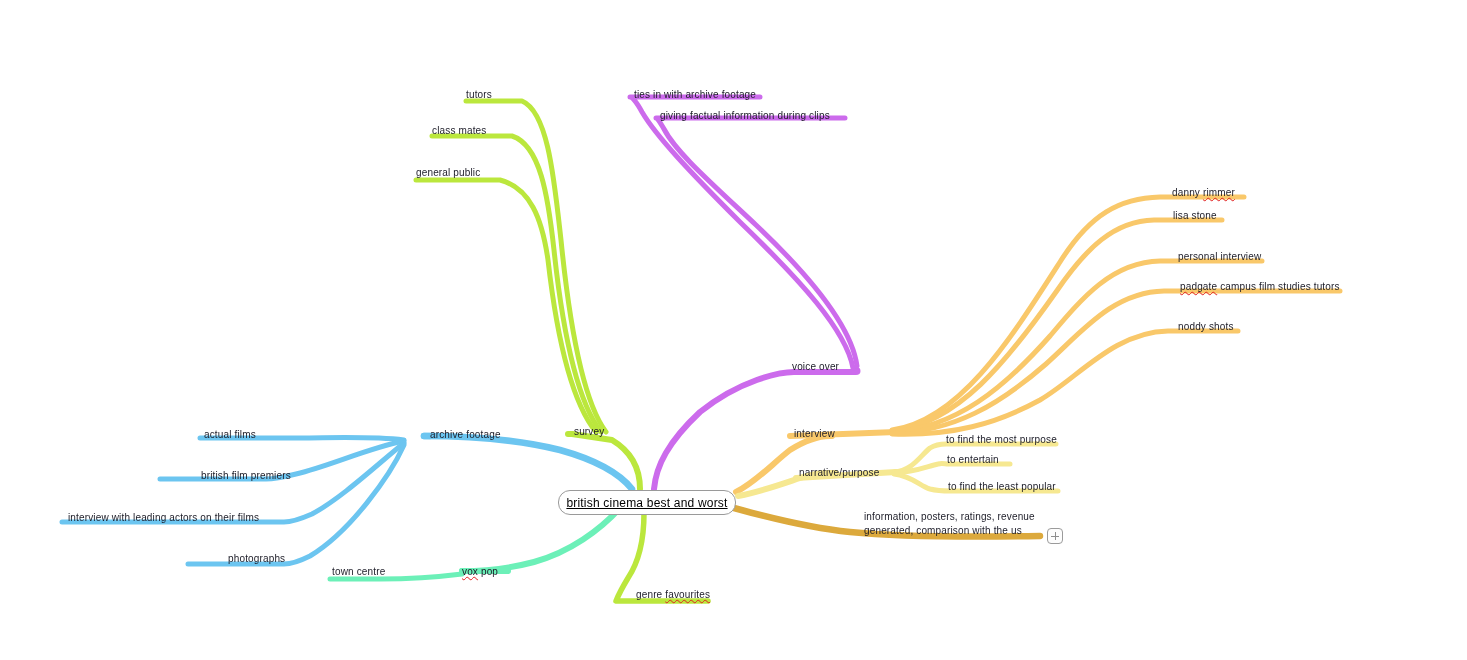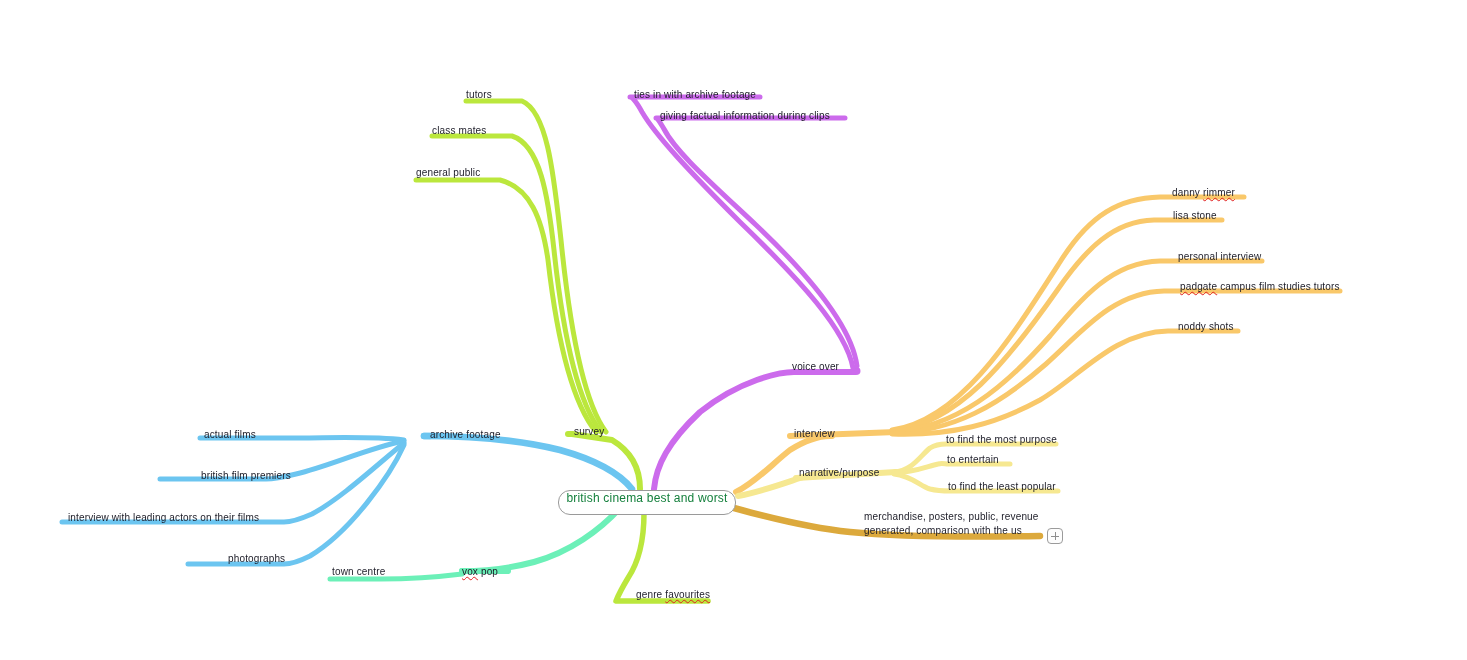--- a/index.html
+++ b/index.html
@@ -48,26 +48,27 @@
     position: absolute;
     left: 558px;
     top: 490px;
     width: 178px;
     height: 25px;
     border: 1.2px solid #9a9a9a;
     border-radius: 12px;
     background: #ffffff;
     box-sizing: border-box;
     display: flex;
-    align-items: flex-start;
+    align-items: center;
     justify-content: center;
     font-size: 12px;
-    color: #15803d;
+    color: #000000;
     letter-spacing: 0.2px;
     z-index: 30;
+    text-decoration: underline;
   }
   #add-button {
     position: absolute;
     left: 1047px;
     top: 528px;
     width: 16px;
     height: 16px;
     border: 1px solid #9b9b9b;
     border-radius: 4px;
     background: #fdfdfd;
@@ -231,19 +232,19 @@
     <span>to entertain</span>
   </div>
   <div class="node-label" style="left:948px; top:480px;">
     <span>to find the least popular</span>
   </div>
   <div class="node-label" style="left:799px; top:466px;">
     <span>narrative/purpose</span>
   </div>
 
   <div class="node-label multiline" style="left:864px; top:510px; width:210px;">
-    <span>merchandise, posters, public, revenue</span><br>
+    <span>information, posters, ratings, revenue</span><br>
     <span>generated, comparison with the us</span>
   </div>
 
   <div id="add-button"></div>
 
 </div>
 
 </body></html>

